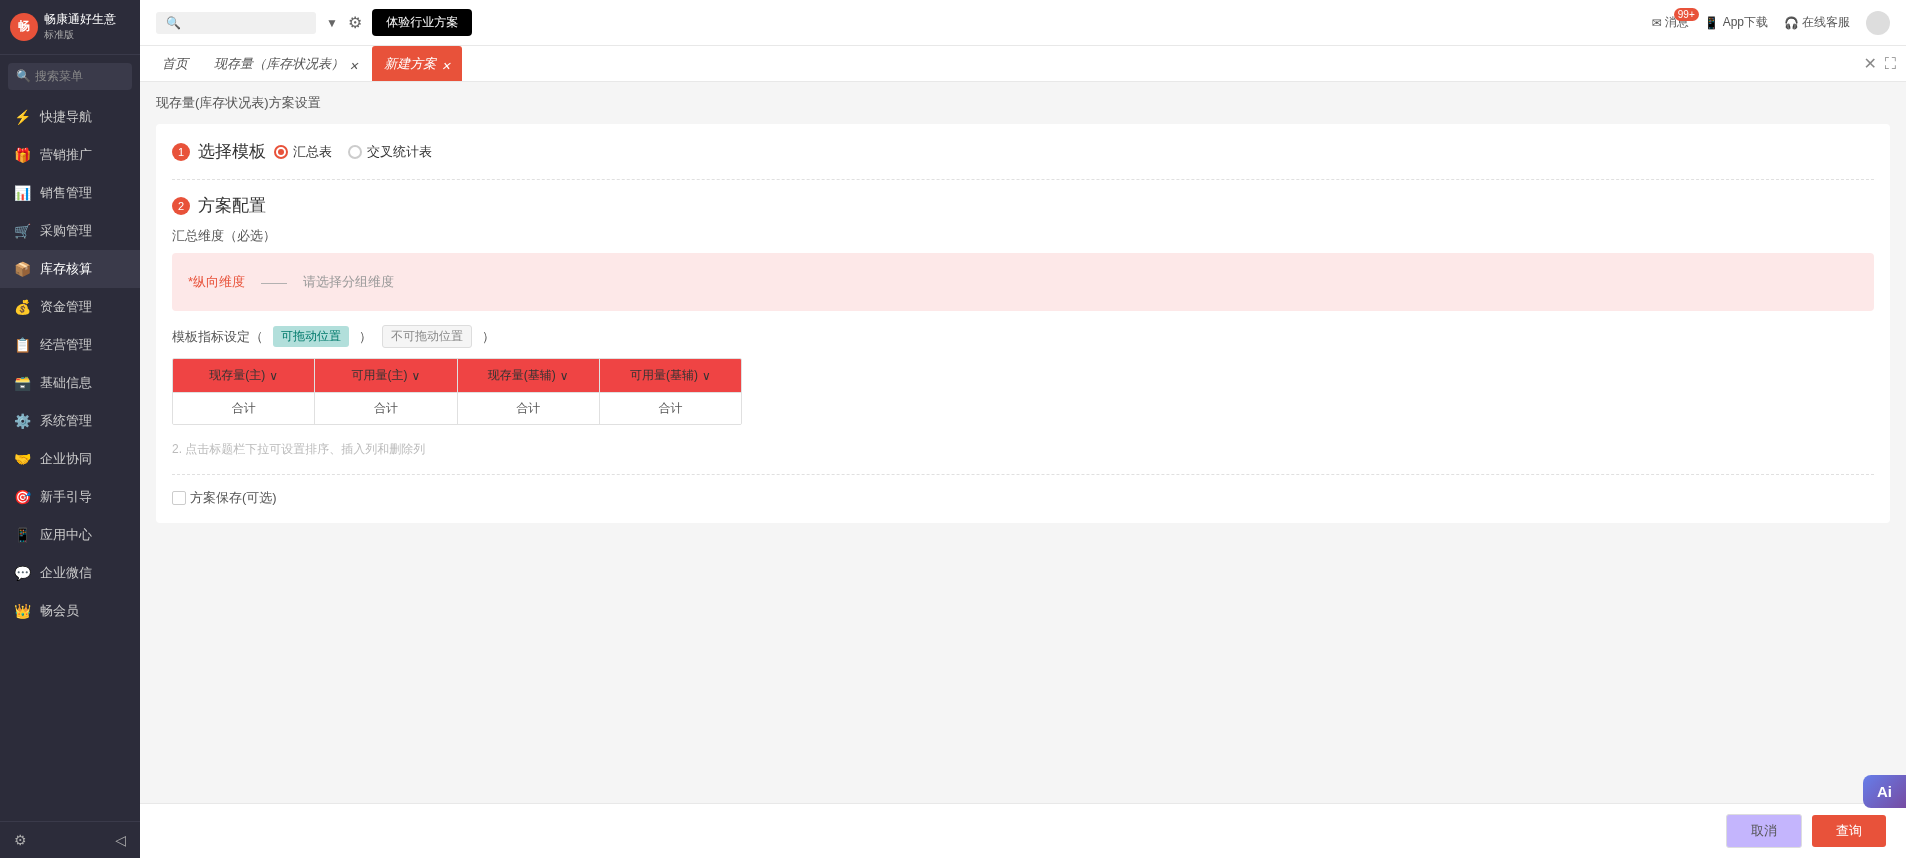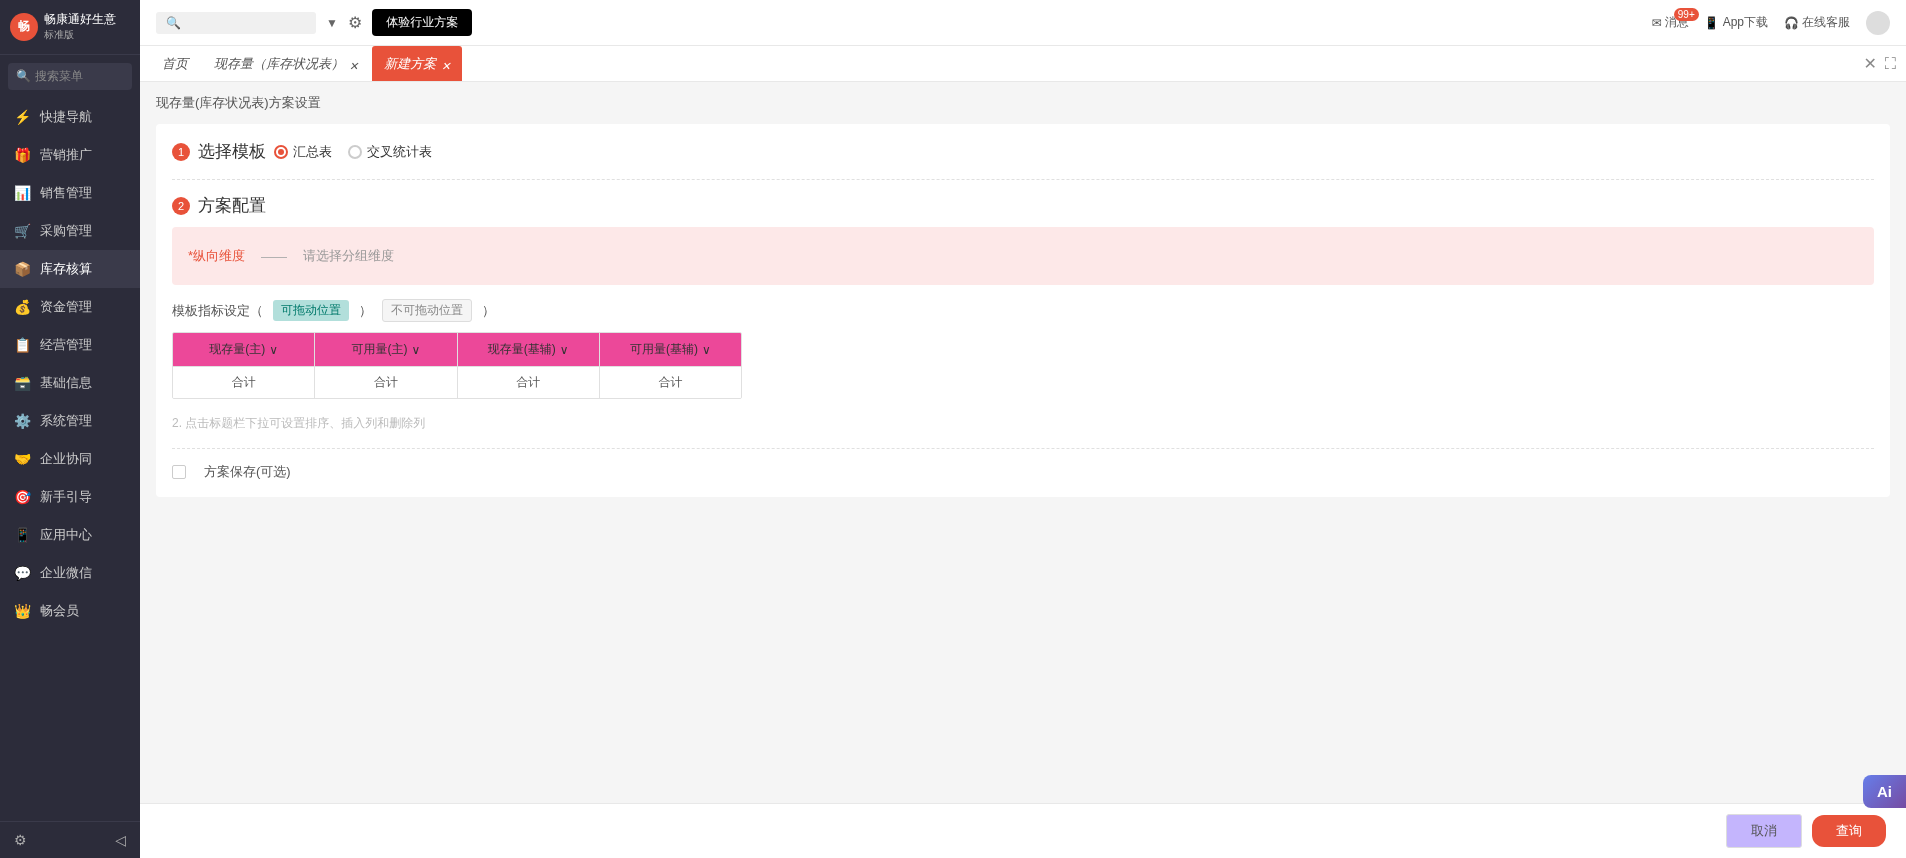--- a/index.html
+++ b/index.html
@@ -189,21 +189,21 @@
     }
 
     
     .stats-label { font-size: 13px; color: #26a69a; margin-bottom: 6px; }
     .stats-table {
       border: 1px solid #e0e0e0; border-radius: 2px;
       overflow: hidden;
       width: 570px;
     }
     .stats-table-header {
-      display: flex; background: #ec4899; text-align: right;
+      display: flex; background: #ef4444; text-align: right;
     }
     .stats-cell {
       flex: 1; padding: 8px 10px; font-size: 12px;
       border-right: 1px solid #e0e0e0; display: flex; align-items: center;
       justify-content: center; gap: 4px; color: #333;
     }
     .stats-cell:last-child { border-right: none; }
     .stats-table-row {
       display: flex; background: #fff; border-top: 1px solid #e0e0e0;
     }
@@ -211,37 +211,37 @@
       flex: 1; padding: 7px 10px; font-size: 12px;
       border-right: 1px solid #e0e0e0; text-align: center; color: #555;
     }
     .stats-row-cell:last-child { border-right: none; }
 
     
     .tips-section { margin: 16px 0; }
     .tip-item { font-size: 12px; color: #bbb; margin-bottom: 4px; }
 
     
-    .save-option { display: flex; align-items: center; gap: 18px; font-size: 13px; color: #555; margin-top: 8px; }
+    .save-option { display: flex; align-items: center; gap: 4px; font-size: 13px; color: #555; margin-top: 8px; }
     .checkbox-box { width: 14px; height: 14px; border: 1px solid #ccc; border-radius: 2px; background: #fff; cursor: pointer; }
 
     
     .page-footer {
       background: #fff; border-top: 1px solid #e8e8e8;
       padding: 10px 20px;
       display: flex; justify-content: flex-end; align-items: center; gap: 10px;
       flex-shrink: 0;
     }
     .btn-cancel {
       padding: 7px 24px; font-size: 13px; border: 1px solid #ddd;
       background: #c4b5fd; color: #555; border-radius: 3px; cursor: pointer;
     }
     .btn-query {
       padding: 7px 24px; font-size: 13px; border: none;
-      background: #e8523a; color: #fff; border-radius: 12px; cursor: pointer;
+      background: #e8523a; color: #fff; border-radius: 3px; cursor: pointer;
     }
 
     
     .ai-fab {
       position: fixed; right: 0; bottom: 50px;
       background: linear-gradient(135deg, #667eea 0%, #764ba2 100%);
       color: #fff; border-radius: 8px 0 0 8px;
       padding: 8px 14px;
       font-size: 15px; font-weight: bold;
       cursor: pointer; z-index: 999;
@@ -405,20 +405,21 @@
       </div>
 
       <hr class="section-divider">
 
       <div class="step-section">
         <div class="step-header">
           <div class="step-badge">2</div>
           <span class="step-title">方案配置</span>
         </div>
 
+        <div class="summary-dim-label">汇总维度（必选）</div>
         <div class="dim-area">
           <span class="dim-required">*纵向维度</span>
           <span class="dim-dash">——</span>
           <span class="dim-placeholder">请选择分组维度</span>
         </div>
 
         <div class="template-settings">
           <span>模板指标设定（</span>
           <span class="tag-draggable">可拖动位置</span>
           <span>）</span>

